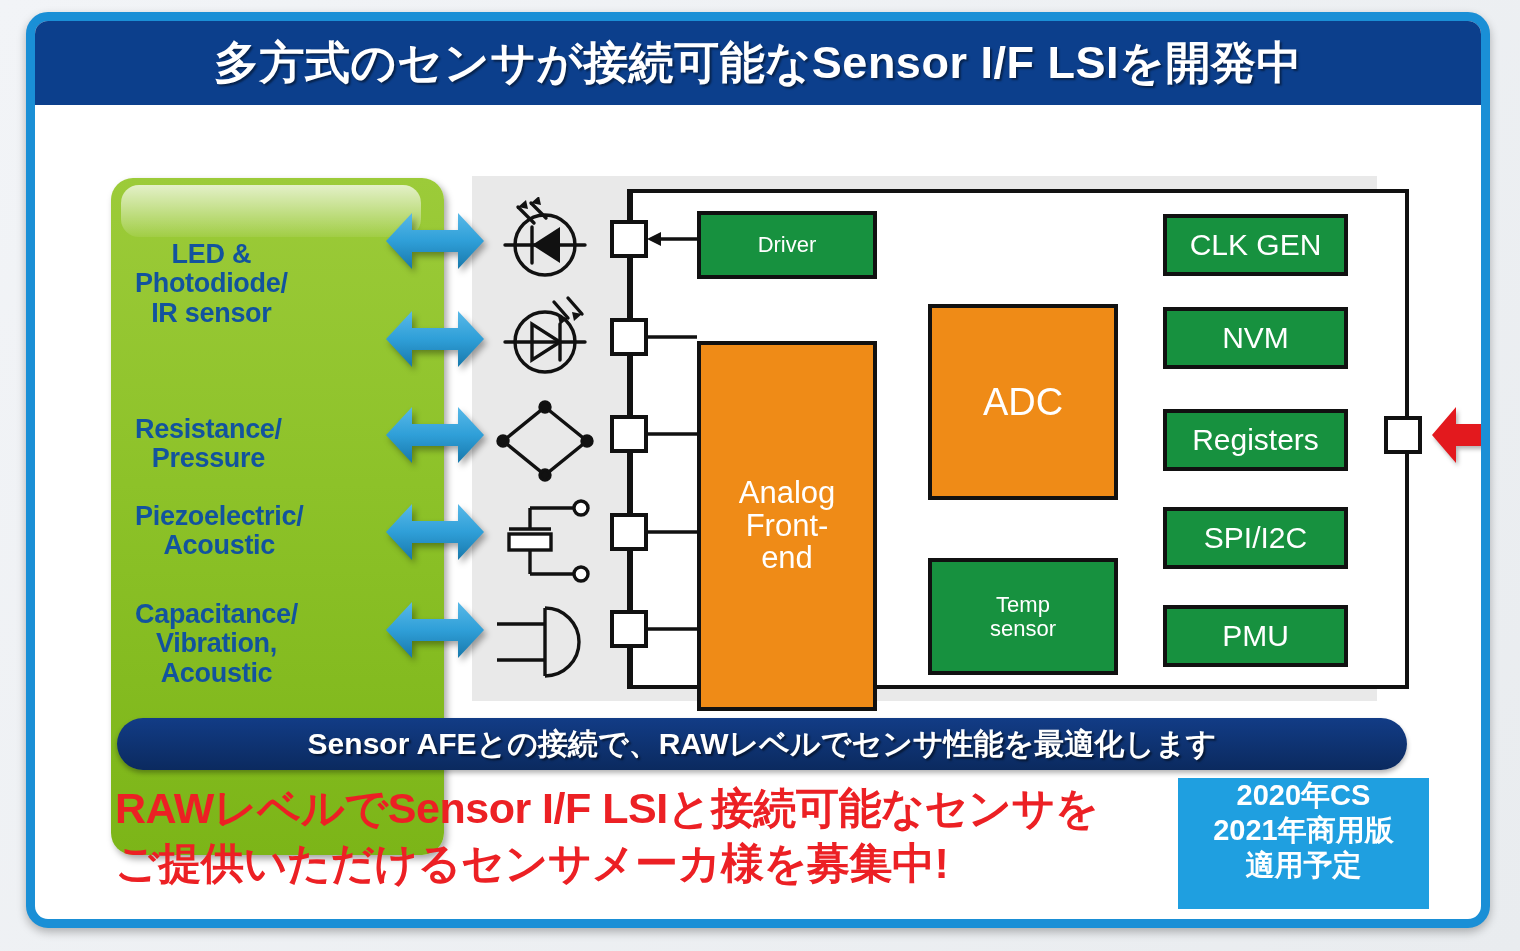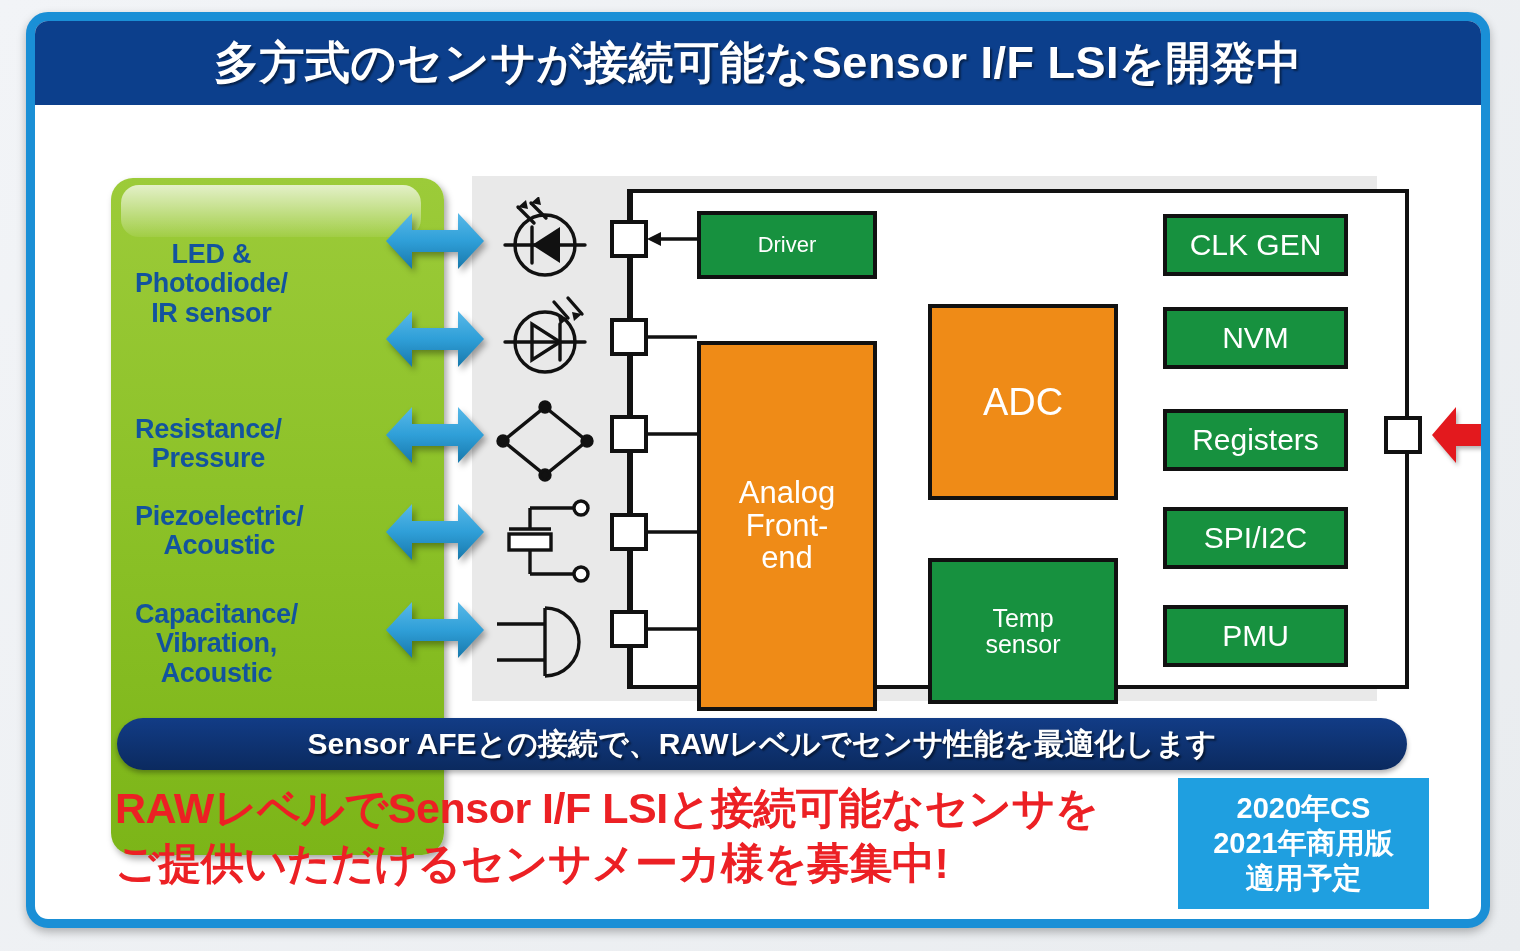--- a/index.html
+++ b/index.html
@@ -84,21 +84,21 @@
     position:absolute;border:4px solid #111;box-sizing:border-box;
     display:flex;align-items:center;justify-content:center;text-align:center;
     color:#fff;font-weight:normal;line-height:1.06;white-space:pre-line;
   }
   .green{background:#17913f;}
   .orange{background:#ef8b17;}
 
   #b-driver  {left:662px;top:190px;width:180px;height:68px;font-size:22px;}
   #b-afe     {left:662px;top:284px;width:180px;height:370px;font-size:31px;margin-top:36px;}
   #b-adc     {left:893px;top:283px;width:190px;height:196px;font-size:38px;}
-  #b-temp    {left:893px;top:537px;width:190px;height:146px;font-size:25px;}
+  #b-temp    {left:893px;top:537px;width:190px;height:117px;font-size:22px;}
   #b-clk     {left:1128px;top:193px;width:185px;height:62px;font-size:30px;}
   #b-nvm     {left:1128px;top:286px;width:185px;height:62px;font-size:30px;}
   #b-reg     {left:1128px;top:388px;width:185px;height:62px;font-size:30px;}
   #b-spi     {left:1128px;top:486px;width:185px;height:62px;font-size:30px;}
   #b-pmu     {left:1128px;top:584px;width:185px;height:62px;font-size:30px;}
 
   
   #banner{
     position:absolute;left:82px;top:697px;width:1290px;height:52px;
     border-radius:26px;background:#0d2f6b;
@@ -113,21 +113,21 @@
 
   
   #redcall{
     position:absolute;left:80px;top:760px;width:1060px;
     color:#ec2024;font-size:43px;font-weight:bold;line-height:1.28;
     white-space:pre-line;letter-spacing:-.5px;
   }
   
   #badge{
     position:absolute;left:1143px;top:757px;width:251px;height:131px;
-    background:#1f9fe0;display:flex;align-items:center;justify-content:center;
+    background:#1f9fe0;display:flex;align-items:flex-start;justify-content:center;
   }
   #badge .t{
     color:#fff;font-size:29px;font-weight:bold;text-align:center;line-height:1.2;
     white-space:pre-line;
   }
 </style>
 </head>
 <body>
 
 <div id="card">

